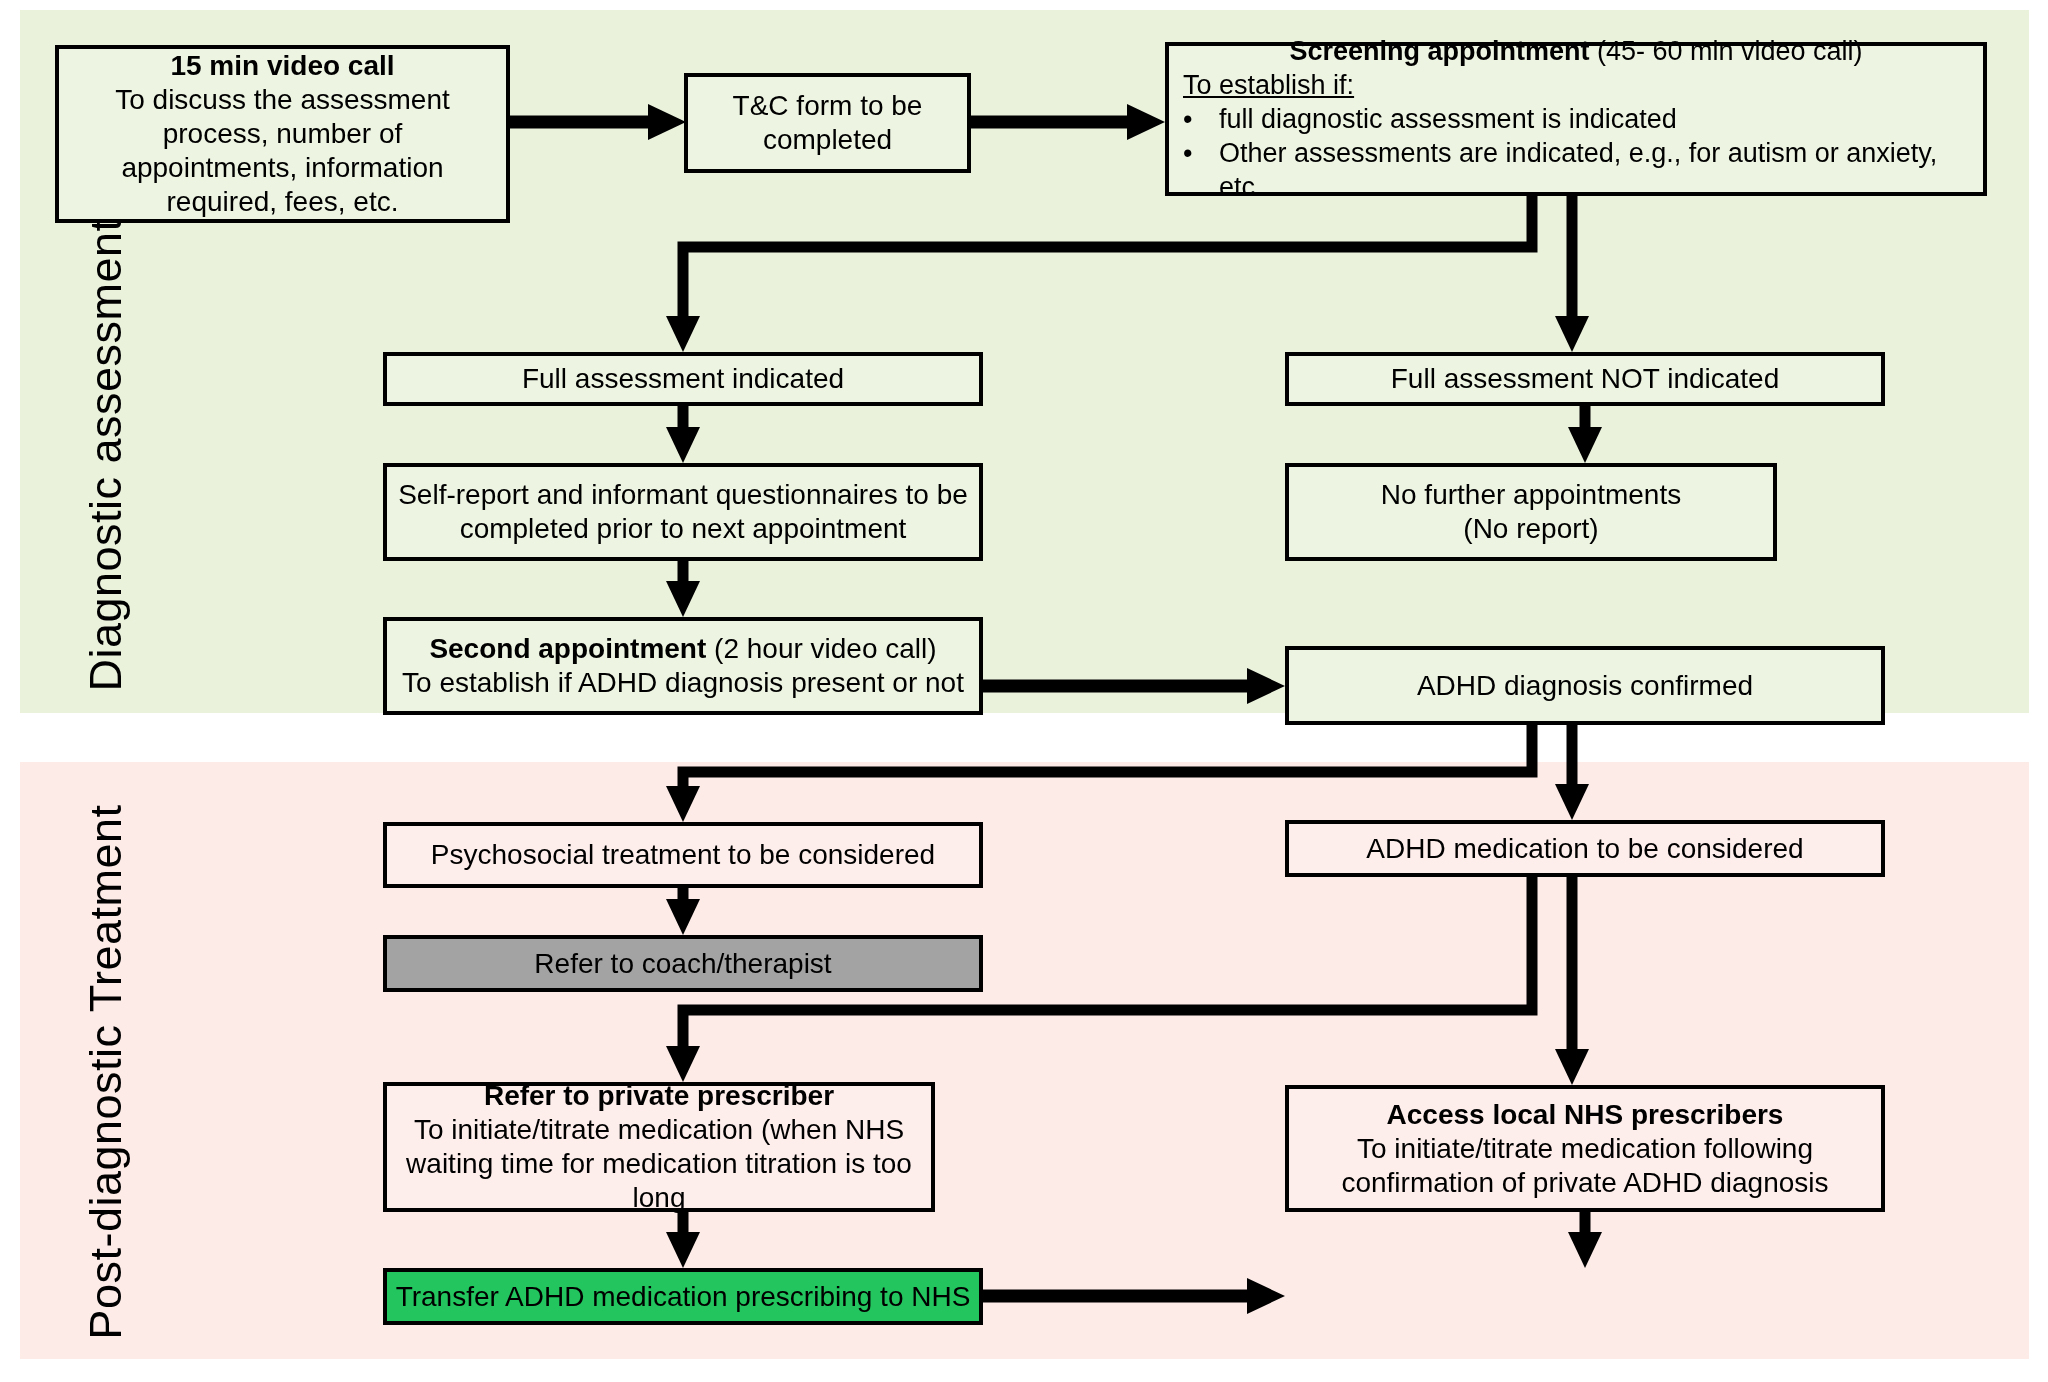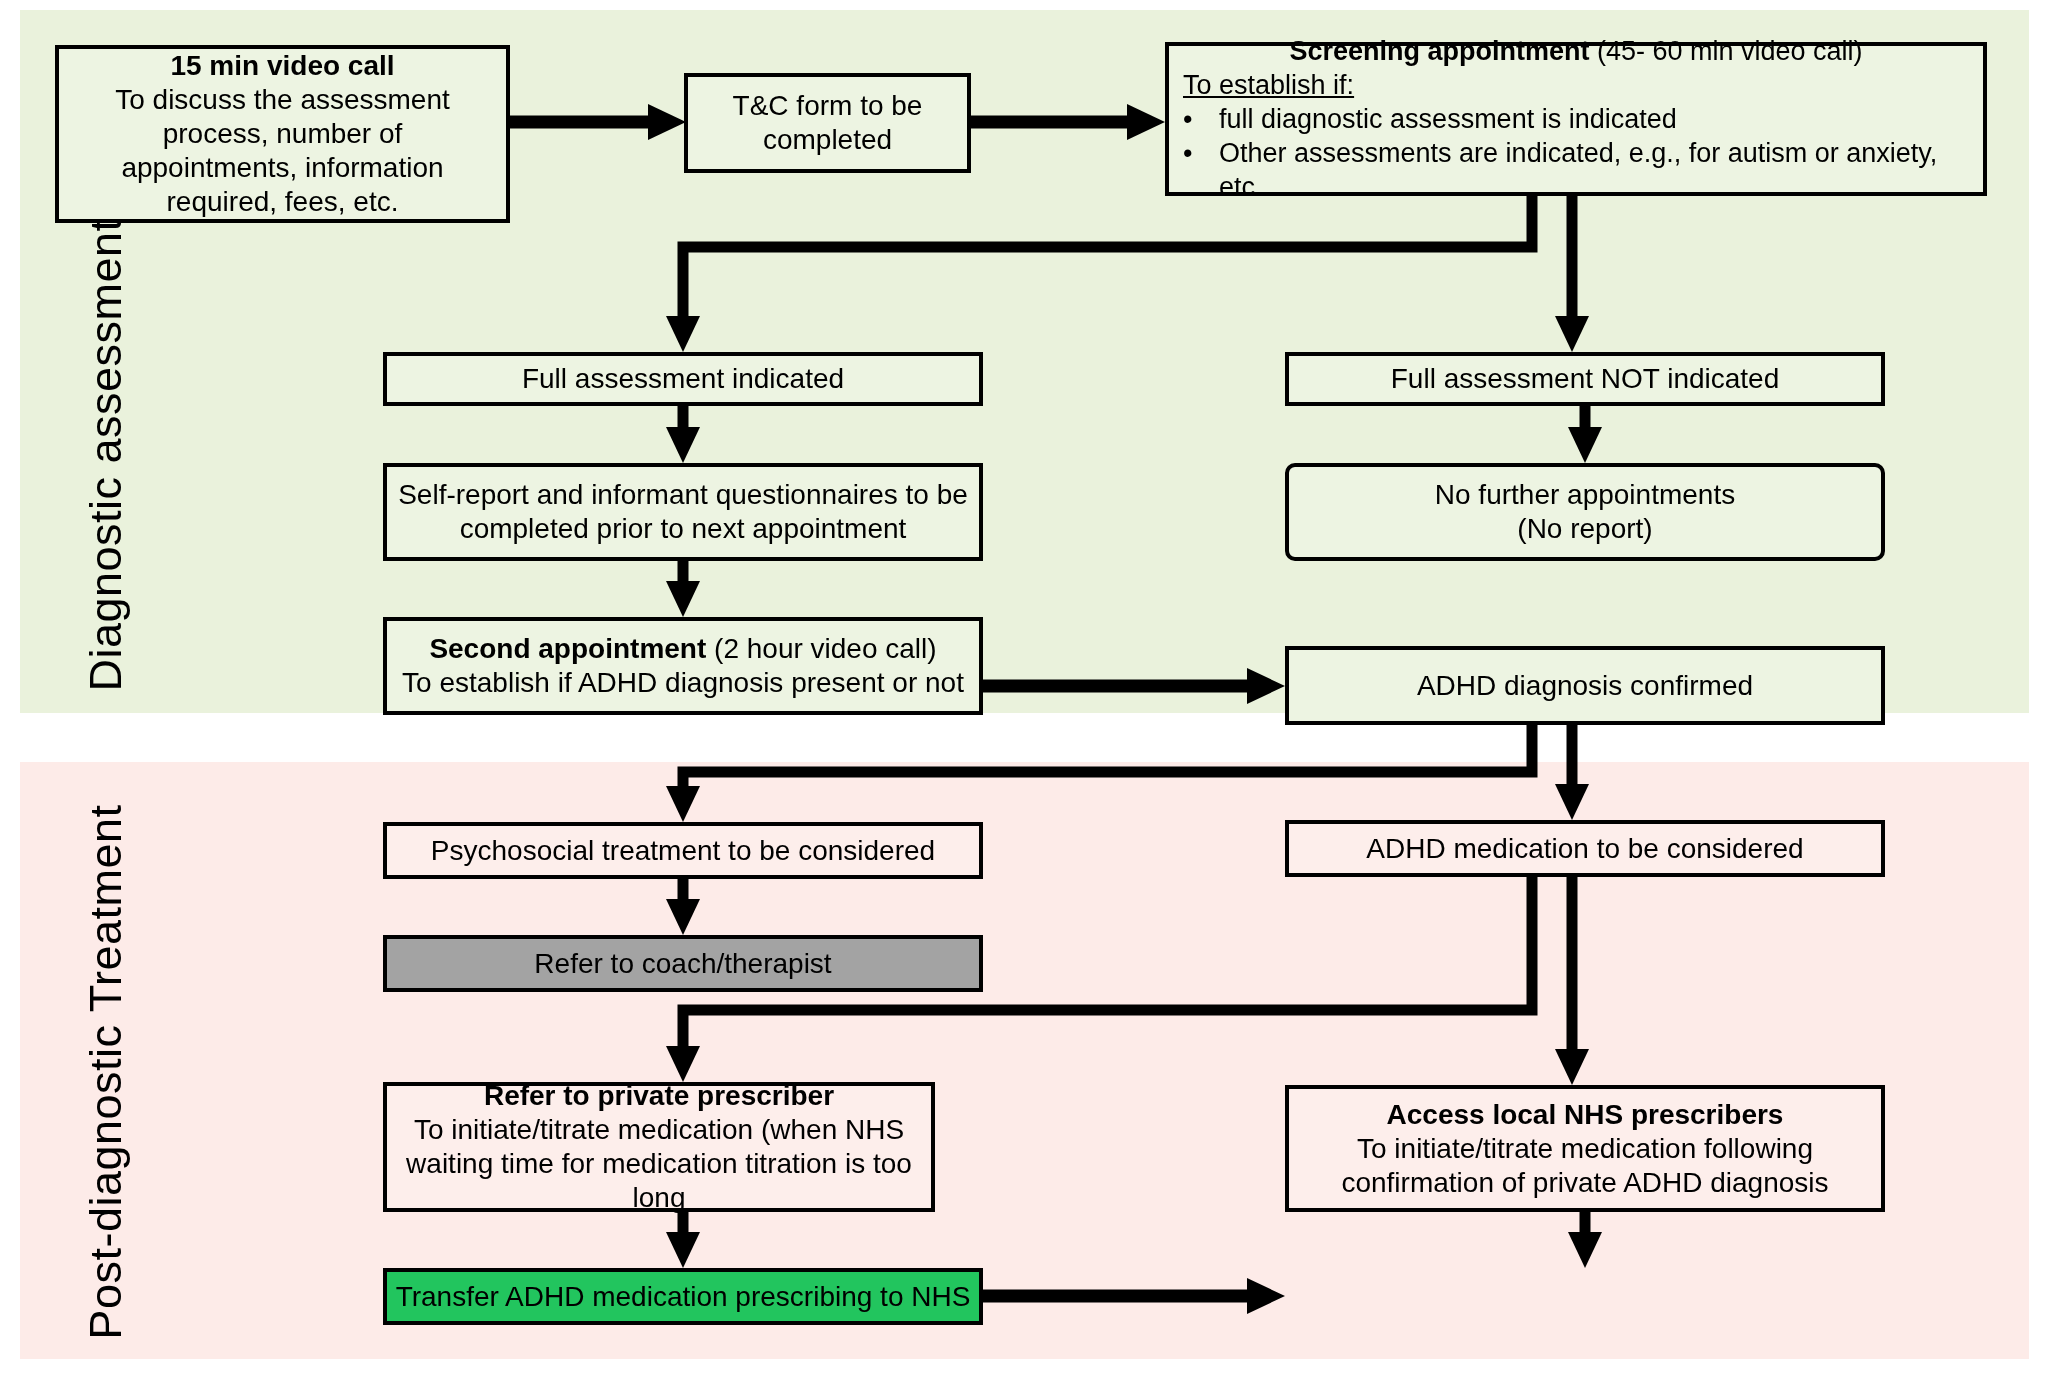--- a/index.html
+++ b/index.html
@@ -132,35 +132,35 @@
   </div>
 
   <div class="node" style="left: 1285px; top: 352px; width: 600px; height: 54px; background-color: rgb(237, 244, 226);">
     <div>Full assessment NOT indicated</div>
   </div>
 
   <div class="node" style="left: 383px; top: 463px; width: 600px; height: 98px; background-color: rgb(237, 244, 226);">
     <div style="padding:0 10px;">Self-report and informant questionnaires to be completed prior to next appointment</div>
   </div>
 
-  <div class="node b" style="left: 1285px; top: 463px; width: 600px; height: 98px; background-color: rgb(237, 244, 226); border-radius: 10px;">
+  <div class="node b" style="left: 1285px; top: 463px; width: 492px; height: 98px; background-color: rgb(237, 244, 226);">
     <div>No further appointments</div>
     <div>(No report)</div>
   </div>
 
   <div class="node" style="left: 383px; top: 617px; width: 600px; height: 98px; background-color: rgb(237, 244, 226);">
     <div><span class="b">Second appointment</span><span> (2 hour video call)</span></div>
     <div>To establish if ADHD diagnosis present or not</div>
   </div>
 
   <div class="node" style="left: 1285px; top: 646px; width: 600px; height: 79px; background-color: rgb(237, 244, 226);">
     <div>ADHD diagnosis confirmed</div>
   </div>
 
-  <div class="node" style="left: 383px; top: 822px; width: 600px; height: 57px; background-color: rgb(253, 238, 235);">
+  <div class="node" style="left: 383px; top: 822px; width: 600px; height: 66px; background-color: rgb(253, 238, 235);">
     <div>Psychosocial treatment to be considered</div>
   </div>
 
   <div class="node" style="left: 1285px; top: 820px; width: 600px; height: 57px; background-color: rgb(253, 238, 235); text-align: center;">
     <div>ADHD medication to be considered</div>
   </div>
 
   <div class="node" style="left: 383px; top: 935px; width: 600px; height: 57px; background-color: #a3a3a3;">
     <div>Refer to coach/therapist</div>
   </div>

